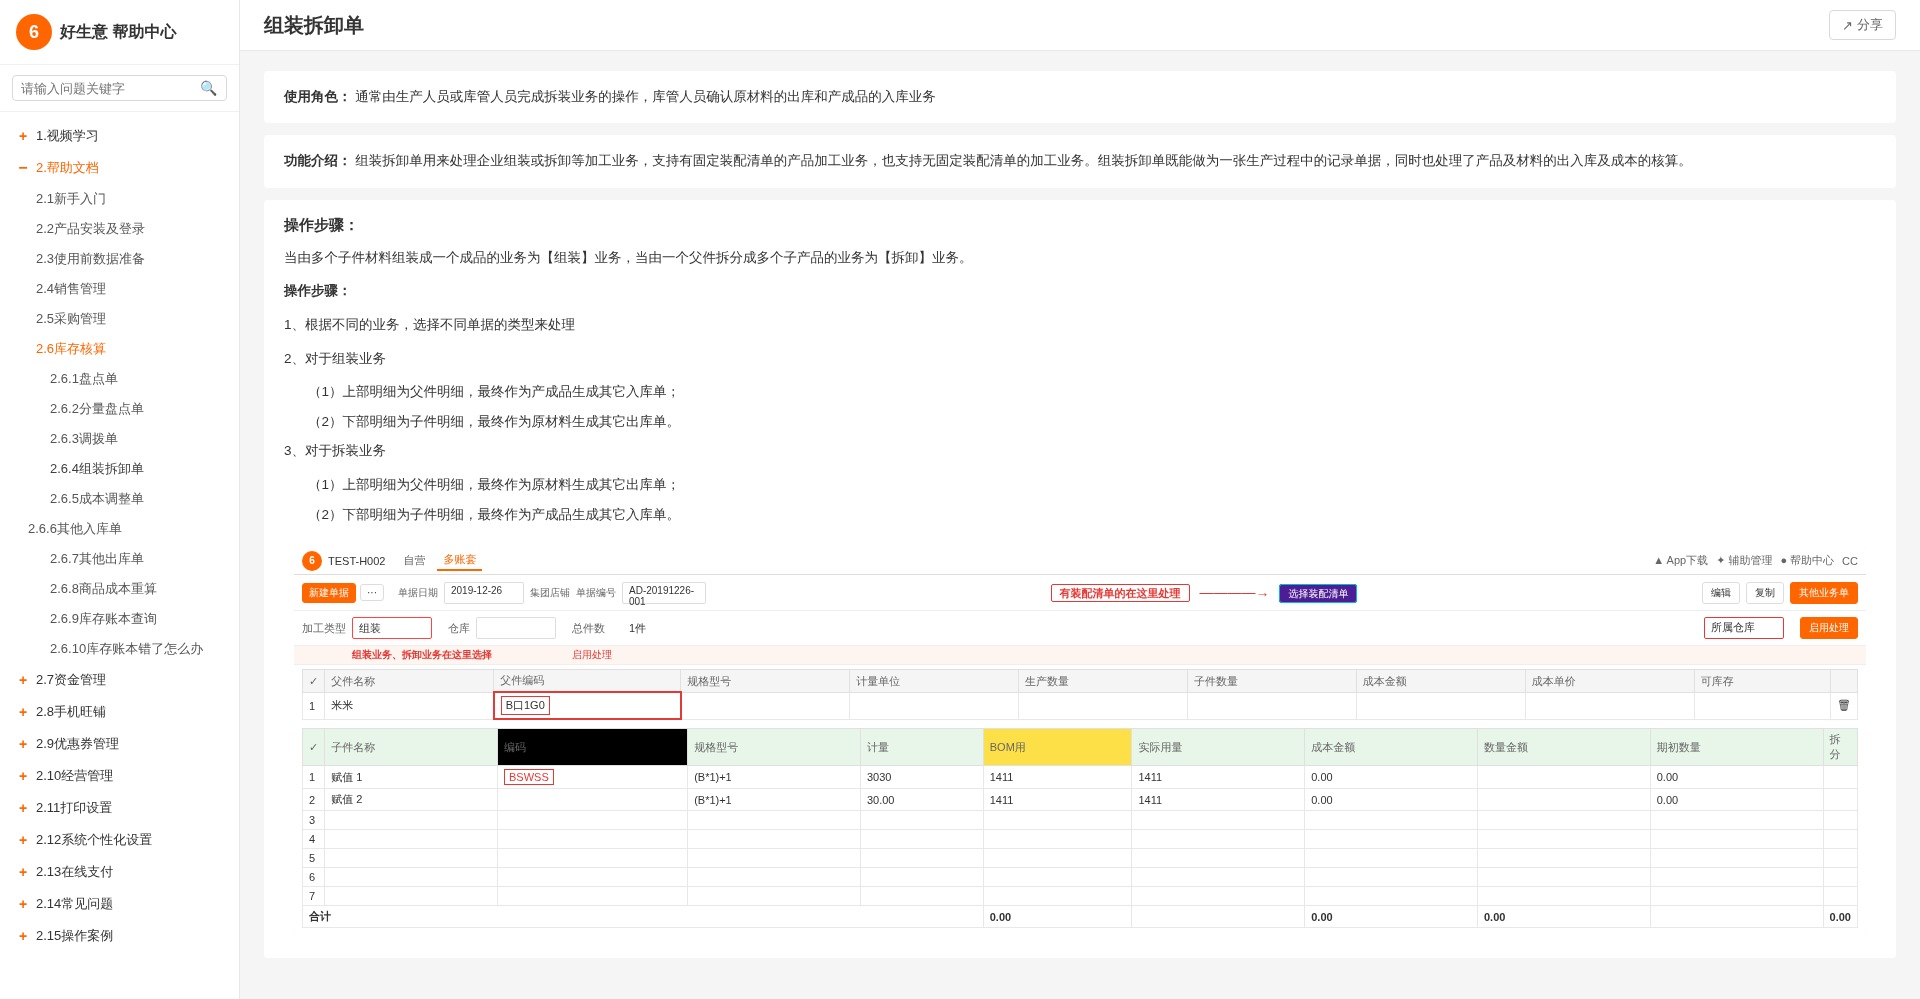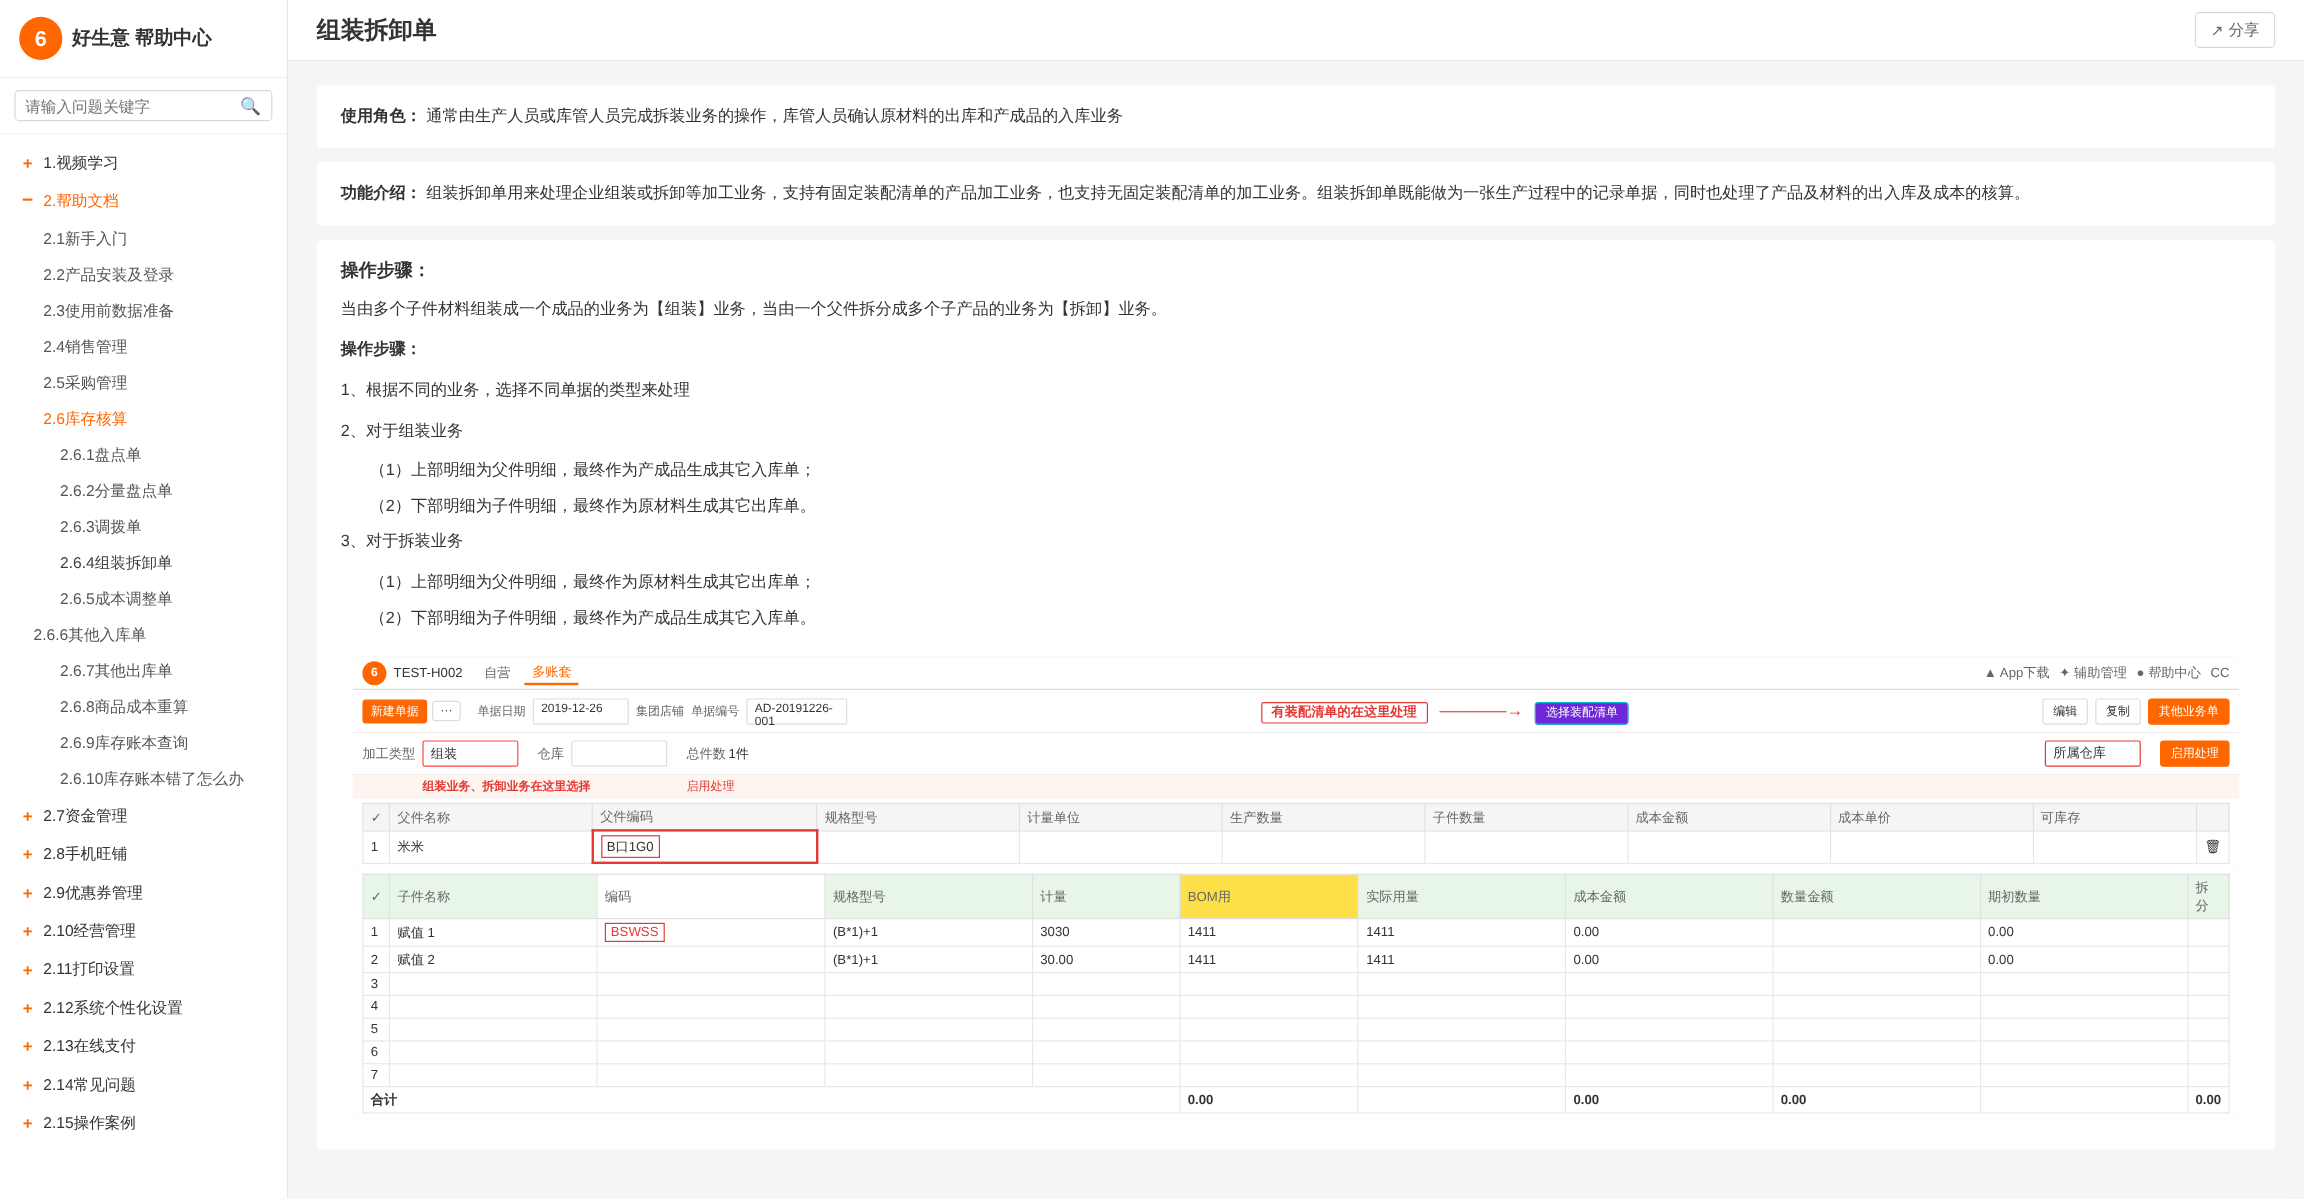--- a/index.html
+++ b/index.html
@@ -239,21 +239,21 @@
     }
     .fs-btn-orange {
       background: #f60;
       border: 1px solid #f60;
       border-radius: 3px;
       padding: 3px 8px;
       font-size: 11px;
       color: #fff;
     }
     .fs-btn-teal {
-      background: #6d28d9;
+      background: #4c1d95;
       border: 1px solid #00bcd4;
       border-radius: 3px;
       padding: 3px 8px;
       font-size: 11px;
       color: #fff;
     }
     .fs-input {
       border: 1px solid #ddd;
       border-radius: 2px;
       padding: 2px 6px;
@@ -459,21 +459,21 @@
 
           <div style="padding:6px 8px;background:#fff;border-bottom:1px solid #eee;display:flex;align-items:center;gap:16px;">
             <div style="display:flex;align-items:center;gap:6px;">
               <span style="font-size:11px;color:#666;">加工类型</span>
               <span class="fs-input-red" style="width:70px;font-size:11px;display:inline-flex;align-items:center;">组装</span>
             </div>
             <div style="display:flex;align-items:center;gap:6px;">
               <span style="font-size:11px;color:#666;">仓库</span>
               <span class="fs-input" style="width:70px;font-size:11px;"></span>
             </div>
-            <div style="display:flex;align-items:center;gap:2px;">
+            <div style="display:flex;align-items:center;gap:24px;">
               <span style="font-size:11px;color:#666;">总件数</span>
               <span style="font-size:11px;">1件</span>
             </div>
             <div style="flex:1;"></div>
             <div style="display:flex;align-items:center;gap:6px;">
               <span class="fs-input" style="width:80px;font-size:11px;border-color:#e53935;border:1px solid #e53935;">所属仓库</span>
             </div>
             <span style="display:flex;align-items:center;gap:4px;">
               <span class="fs-btn-orange" style="font-size:10px;">启用处理</span>
             </span>
@@ -518,21 +518,21 @@
               </tbody>
             </table>
           </div>
 
           <div style="padding:4px 8px;background:#fff;">
             <table class="fs-table">
               <thead>
                 <tr style="background:#e8f5e9;">
                   <th style="width:20px;background:#e8f5e9;">✓</th>
                   <th style="background:#e8f5e9;">子件名称</th>
-                  <th style="background:#ffffff;">编码</th>
+                  <th style="background:#000000;">编码</th>
                   <th style="background:#e8f5e9;">规格型号</th>
                   <th style="background:#e8f5e9;">计量</th>
                   <th style="background:#fde047;">BOM用</th>
                   <th style="background:#e8f5e9;">实际用量</th>
                   <th style="background:#e8f5e9;">成本金额</th>
                   <th style="background:#e8f5e9;">数量金额</th>
                   <th style="background:#e8f5e9;">期初数量</th>
                   <th style="background:#e8f5e9;width:20px;">拆分</th>
                 </tr>
               </thead>

